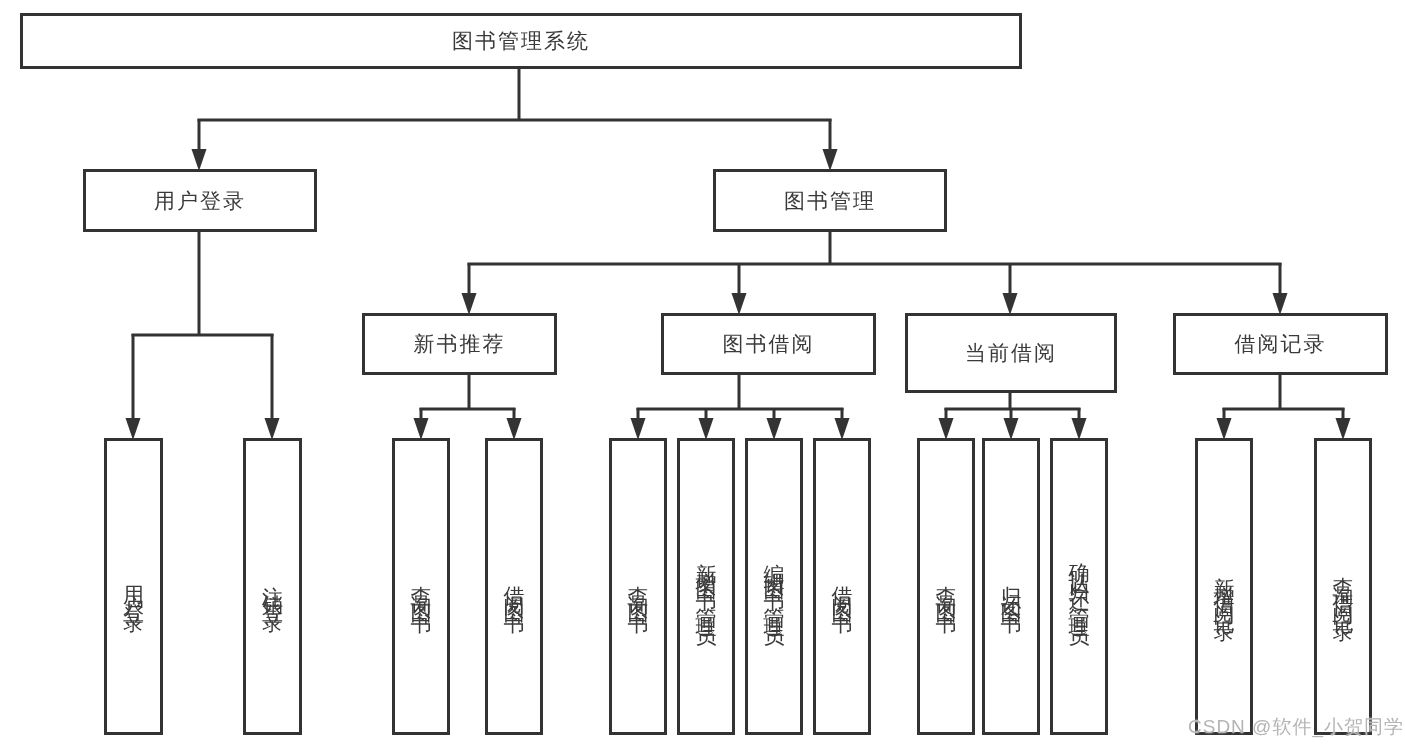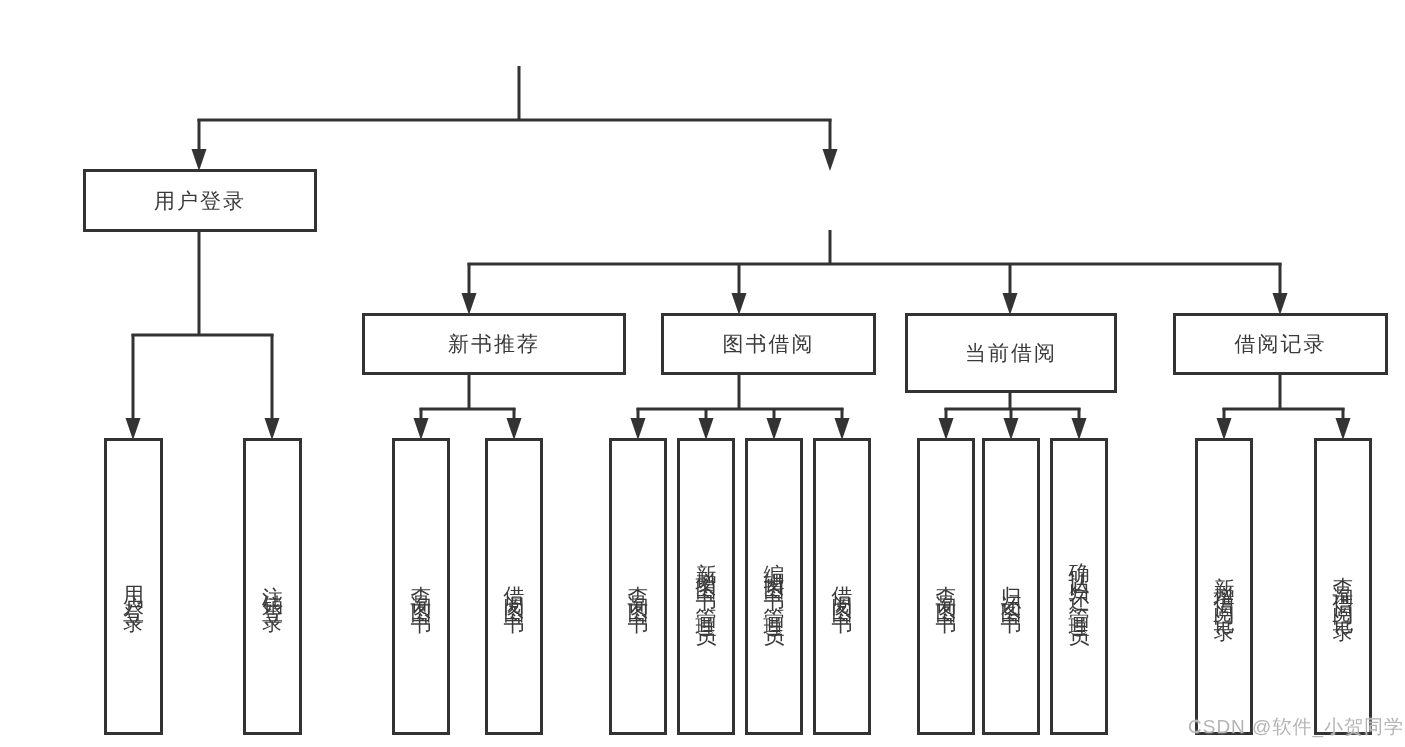--- a/index.html
+++ b/index.html
@@ -110,26 +110,32 @@
       <line x1="1011" y1="408" x2="1011" y2="424"></line>
       <polygon points="1003.5,418 1018.5,418 1011,440"></polygon>
       <line x1="1079" y1="408" x2="1079" y2="424"></line>
       <polygon points="1071.5,418 1086.5,418 1079,440"></polygon>
       <line x1="1224" y1="408" x2="1224" y2="424"></line>
       <polygon points="1216.5,418 1231.5,418 1224,440"></polygon>
       <line x1="1343" y1="408" x2="1343" y2="424"></line>
       <polygon points="1335.5,418 1350.5,418 1343,440"></polygon>
     </svg>
 
+  <div class="box hbox" style="left:20px;top:13px;width:1002px;height:56px">
+    <span class="lbl">图书管理系统</span>
+  </div>
 
   <div class="box hbox" style="left:83px;top:169px;width:234px;height:63px">
     <span class="lbl">用户登录</span>
   </div>
+  <div class="box hbox" style="left:713px;top:169px;width:234px;height:63px">
+    <span class="lbl">图书管理</span>
+  </div>
 
-  <div class="box hbox" style="left:362px;top:313px;width:264px;height:62px">
+  <div class="box hbox" style="left:362px;top:313px;width:195px;height:62px">
     <span class="lbl">新书推荐</span>
   </div>
   <div class="box hbox" style="left:661px;top:313px;width:215px;height:62px">
     <span class="lbl">图书借阅</span>
   </div>
   <div class="box hbox" style="left:905px;top:313px;width:212px;height:80px">
     <span class="lbl">当前借阅</span>
   </div>
   <div class="box hbox" style="left:1173px;top:313px;width:215px;height:62px">
     <span class="lbl">借阅记录</span>

